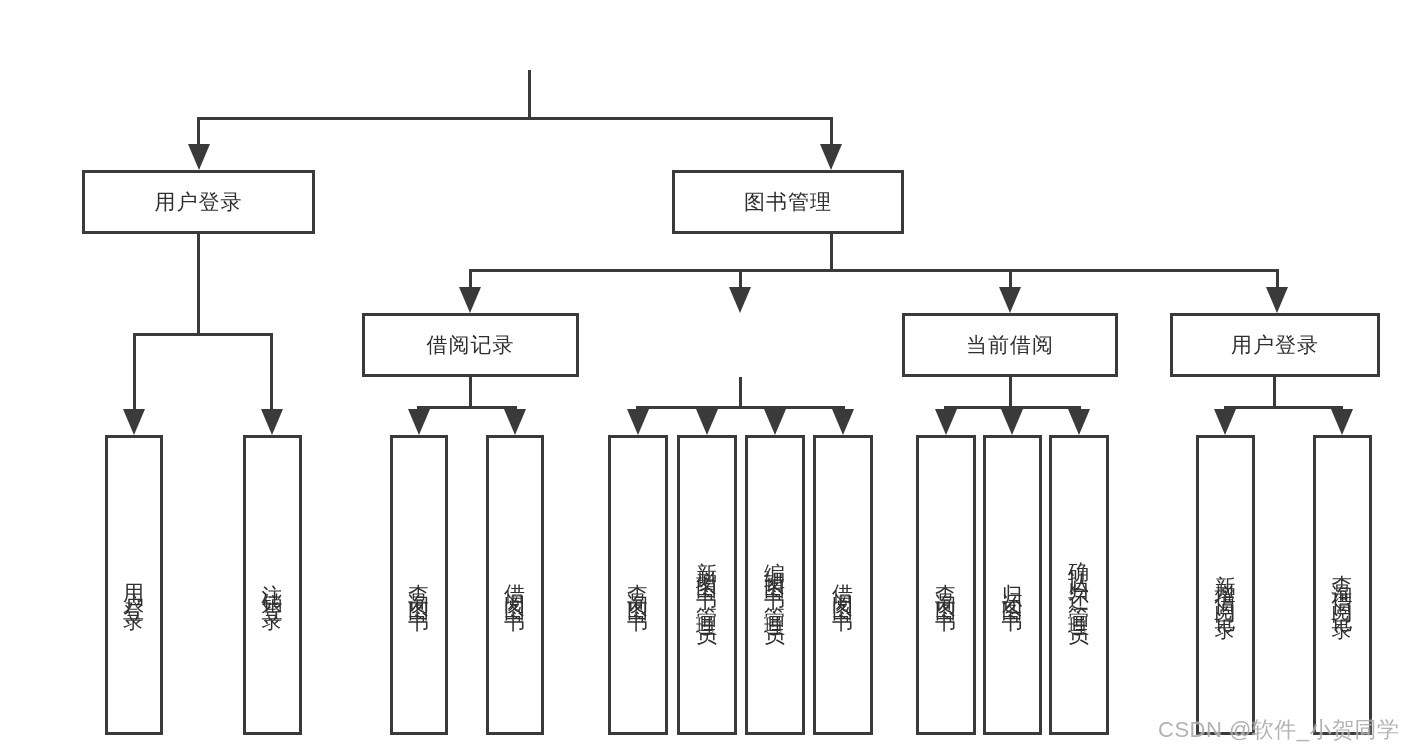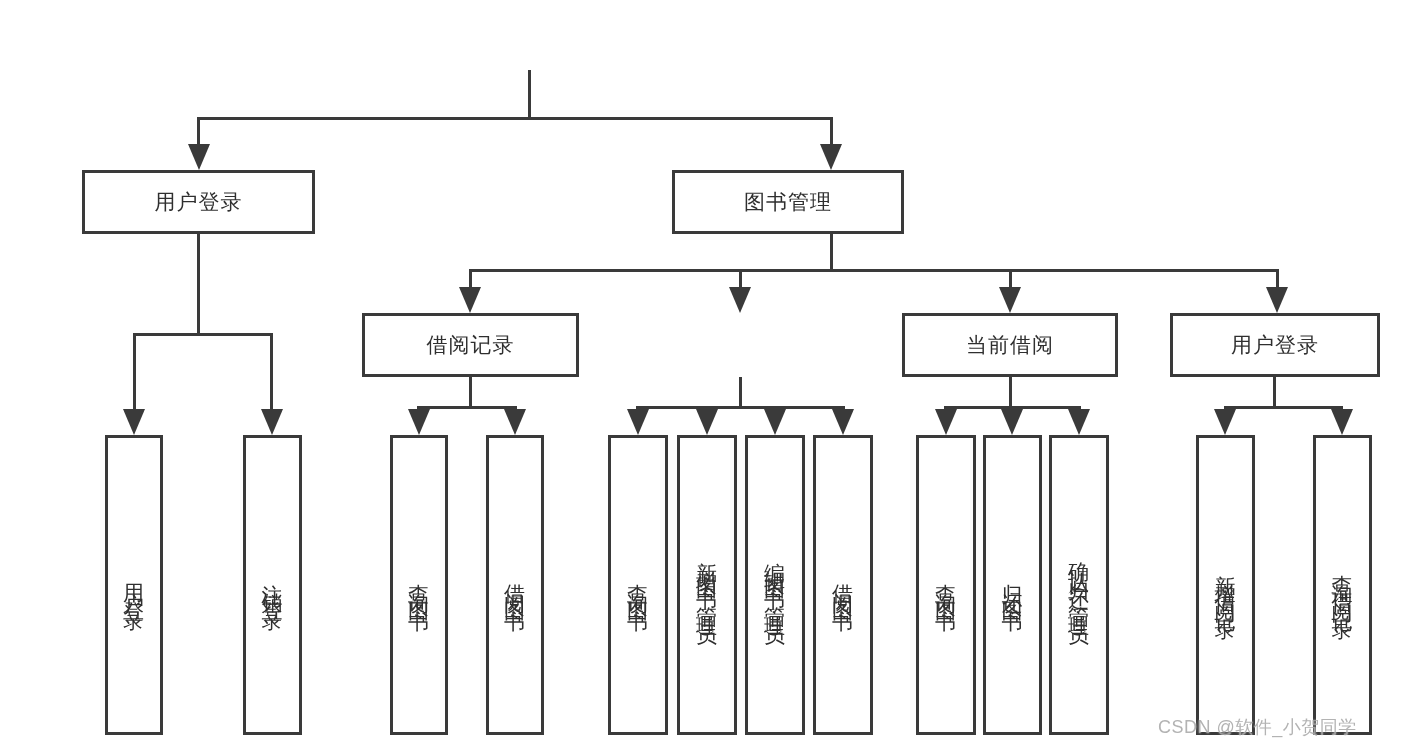--- a/index.html
+++ b/index.html
@@ -21,21 +21,21 @@
     writing-mode:vertical-rl;text-orientation:mixed;font-size:21px;line-height:1;
     letter-spacing:9px;color:var(--color-text,#2f2f2f);white-space:nowrap;
   }
   .line{position:absolute;background:var(--color-line,#3a3a3a);z-index:1;}
   .arrow{
     position:absolute;width:0;height:0;z-index:1;
     border-left:11px solid transparent;border-right:11px solid transparent;
     border-top:26px solid var(--color-line,#3a3a3a);
   }
   .watermark{
-    position:absolute;left:1158px;top:715px;font-size:18px;white-space:nowrap;
+    position:absolute;left:1158px;top:715px;font-size:22px;white-space:nowrap;
     color:var(--color-watermark,#ababab);opacity:.9;z-index:4;letter-spacing:.5px;
     text-shadow:0 0 2px #fff;
   }
 </style>
 </head>
 <body>
 
 <div class="stage">
 
 

